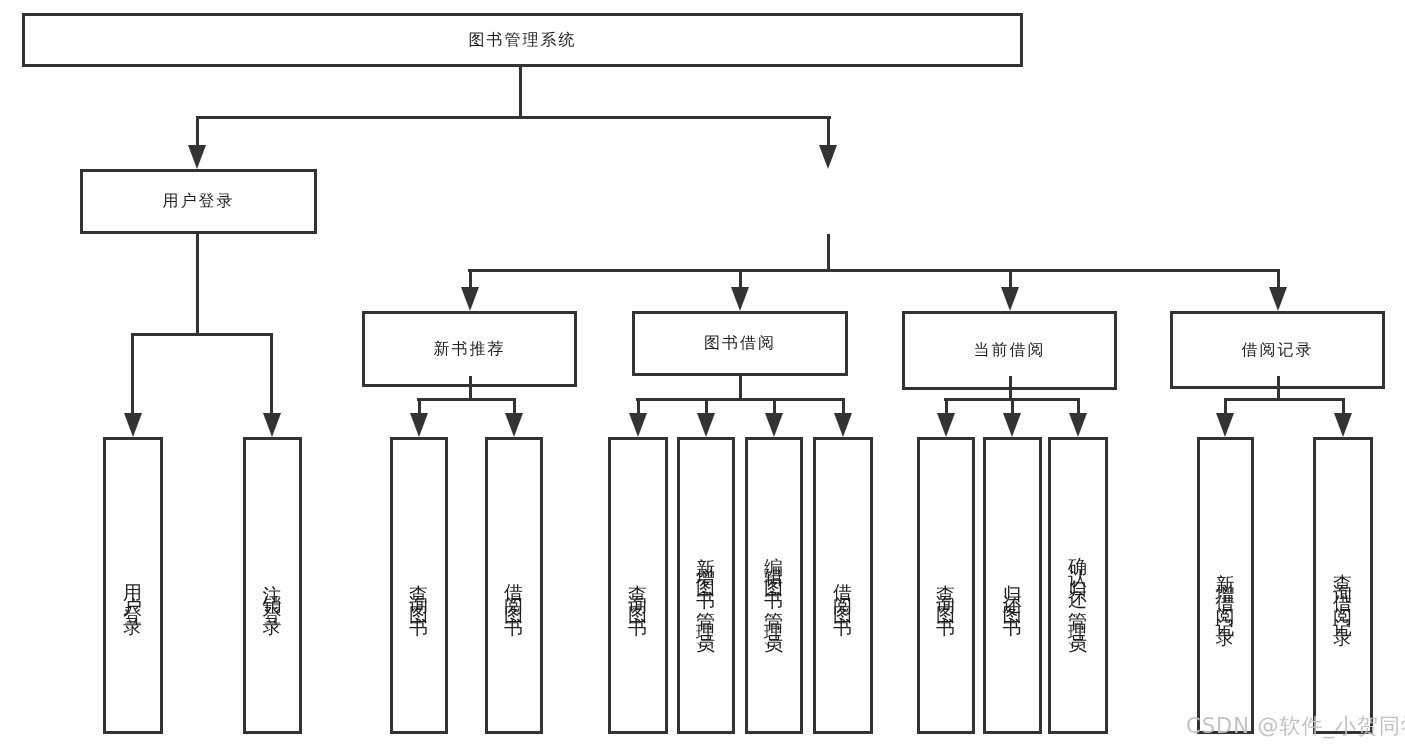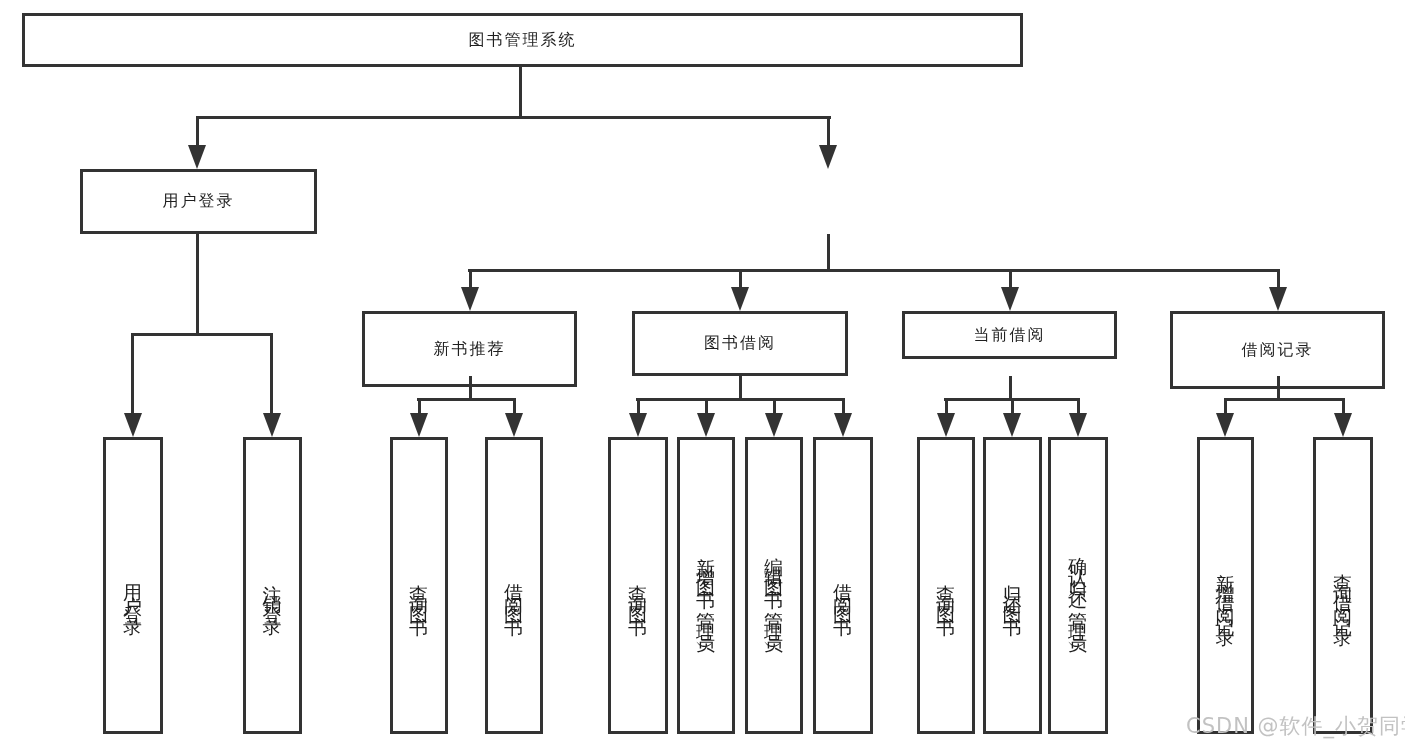--- a/index.html
+++ b/index.html
@@ -112,21 +112,21 @@
   <div class="ah" style="left:1001px;top:287px"></div>
   <div class="vl" style="left:1277px;top:269px;height:20px"></div>
   <div class="ah" style="left:1269px;top:287px"></div>
 
   <div class="node h" style="left:362px;top:311px;width:215px;height:76px">
     <span>新书推荐</span>
   </div>
   <div class="node h" style="left:632px;top:311px;width:216px;height:65px">
     <span>图书借阅</span>
   </div>
-  <div class="node h" style="left:902px;top:311px;width:215px;height:48px">
+  <div class="node h" style="left:902px;top:311px;width:215px;height:79px">
     <span>当前借阅</span>
   </div>
   <div class="node h" style="left:1170px;top:311px;width:215px;height:78px">
     <span>借阅记录</span>
   </div>
 
   <div class="vl" style="left:469px;top:376px;height:24px"></div>
   <div class="hl" style="left:417px;top:398px;width:99px"></div>
   <div class="vl" style="left:418px;top:398px;height:17px"></div>
   <div class="ah" style="left:410px;top:413px"></div>

